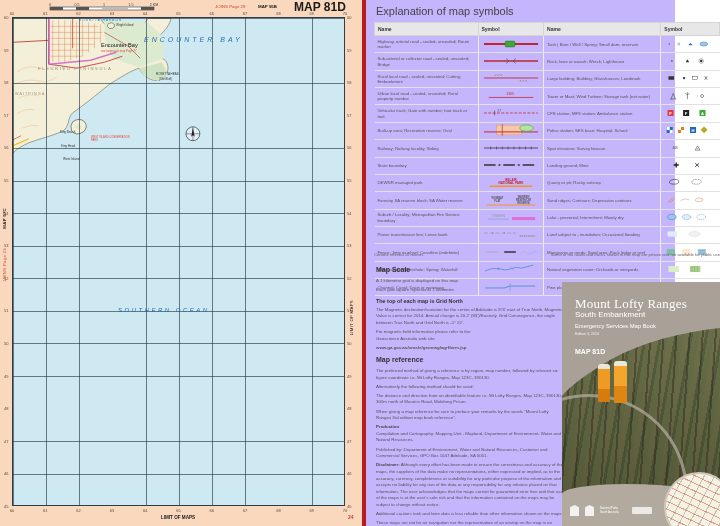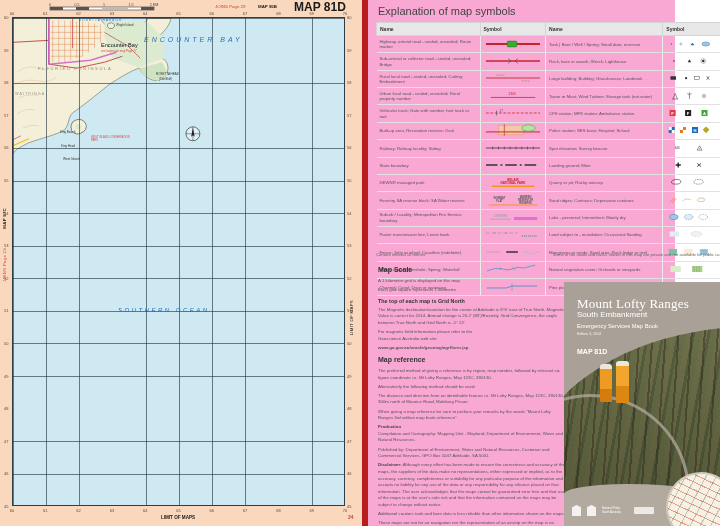--- a/index.html
+++ b/index.html
@@ -17,21 +17,21 @@
   .maplabel{position:absolute;white-space:nowrap;line-height:1.1;}
   .water{color:#2b6fb5;font-style:italic;}
   .gridnum{position:absolute;font-size:4px;color:#5a4a3a;transform:translate(-50%,0);}
   .gridnumv{position:absolute;font-size:4px;color:#5a4a3a;transform:translate(0,-50%);}
   .vtext{position:absolute;writing-mode:vertical-rl;transform:rotate(180deg);
          font-size:4.3px;letter-spacing:.3px;white-space:nowrap;}
   .scalebar{position:absolute;left:46px;top:2px;width:114px;height:11px;}
   .topnote{position:absolute;top:4px;font-size:4.4px;white-space:nowrap;}
   .sheet-title{position:absolute;top:0px;left:294px;font-size:12px;font-weight:bold;color:#1a1a1a;}
   
-  .legend-page{position:absolute;left:362px;top:0;width:313px;height:526px;background:#f9a8d4;border-left:6px solid #b91c1c;box-sizing:border-box;}
+  .legend-page{position:absolute;left:362px;top:0;width:313px;height:526px;background:#c4b5fd;border-left:4px solid #b91c1c;box-sizing:border-box;}
   .legend-title{position:absolute;left:10px;top:5px;font-size:11px;color:#444;}
   table.sym{position:absolute;left:8px;top:22px;width:346px;border-collapse:collapse;
             font-size:4.3px;color:#555;table-layout:fixed;}
   table.sym th{background:#e7e7e7;text-align:left;font-size:5px;color:#333;
                padding:3px 3px;border:0.5px solid #d5d5d5;}
   table.sym td{padding:1.5px 3px;border-bottom:0.5px solid #e2e2e2;
                border-right:0.5px solid #ececec;vertical-align:middle;line-height:1.25;}
   table.sym td.symcell{text-align:center;}
   .footnotes{position:absolute;left:8px;top:252px;width:346px;display:flex;
              justify-content:space-between;font-size:4.2px;color:#666;}

